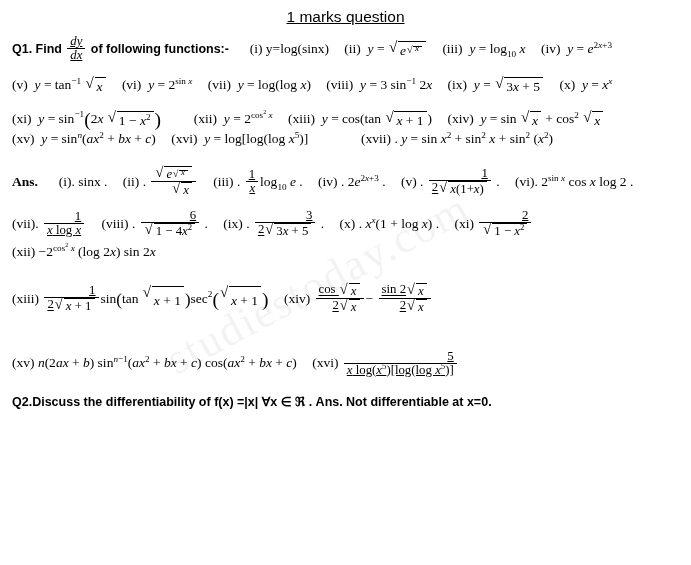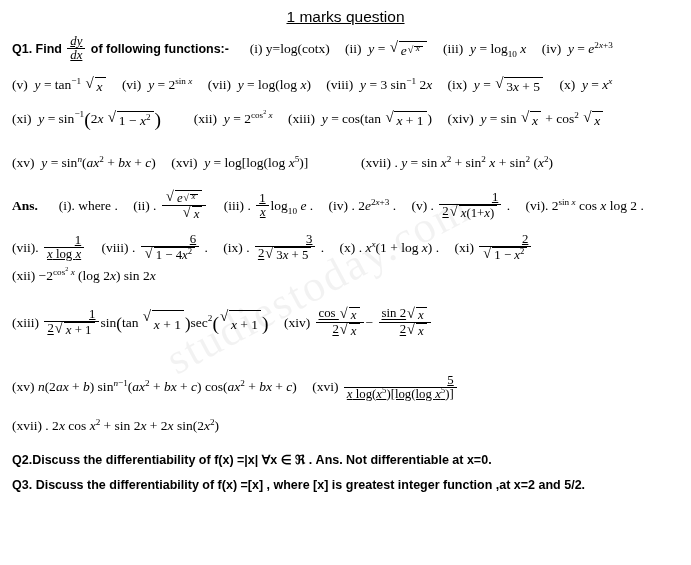--- a/index.html
+++ b/index.html
@@ -125,42 +125,42 @@
 
   <div class="qline" style="margin-bottom:14px;">
     <span class="bold-sans">Q1.</span>
     <span class="bold-sans">Find</span>
     <span class="frac">
       <span class="num it">dy</span>
       <span class="den it">dx</span>
     </span>
     <span class="bold-sans">of following functions:-</span>
     <span class="gap"></span>
-    <span class="item">(i) y=log(cotx)</span>
+    <span class="item">(i) y=log(sinx)</span>
     <span class="item">(ii)&nbsp;&nbsp;<i>y</i> =
       <span class="sqrt"><span class="rad">√</span><span class="bar"><i>e</i><sup><span class="sqrt" style="padding-left:6px;"><span class="rad">√</span><span class="bar"><i>x</i></span></span></sup></span></span>
     </span>
     <span class="item">(iii)&nbsp;&nbsp;<i>y</i> = log<sub>10</sub> <i>x</i></span>
     <span class="item">(iv)&nbsp;&nbsp;<i>y</i> = <i>e</i><sup>2<i>x</i>+3</sup></span>
   </div>
 
   <div class="qline" style="margin-bottom:14px;">
     <span class="item">(v)&nbsp;&nbsp;<i>y</i> = tan<sup>−1</sup>
       <span class="sqrt"><span class="rad">√</span><span class="bar"><i>x</i></span></span>
     </span>
     <span class="item">(vi)&nbsp;&nbsp;<i>y</i> = 2<sup>sin <i>x</i></sup></span>
     <span class="item">(vii)&nbsp;&nbsp;<i>y</i> = log(log <i>x</i>)</span>
     <span class="item">(viii)&nbsp;&nbsp;<i>y</i> = 3 sin<sup>−1</sup> 2<i>x</i></span>
     <span class="item">(ix)&nbsp;&nbsp;<i>y</i> =
       <span class="sqrt"><span class="rad">√</span><span class="bar">3<i>x</i> + 5</span></span>
     </span>
     <span class="item">(x)&nbsp;&nbsp;<i>y</i> = <i>x</i><sup><i>x</i></sup></span>
   </div>
 
-  <div class="qline" style="margin-bottom:24px;">
+  <div class="qline" style="margin-bottom:0;">
     <span class="item">(xi)&nbsp;&nbsp;<i>y</i> = sin<sup>−1</sup><span class="big-paren">(</span>2<i>x</i>
       <span class="sqrt"><span class="rad">√</span><span class="bar">1 − <i>x</i><sup>2</sup></span></span><span class="big-paren">)</span>
     </span>
     <span class="gap"></span>
     <span class="item">(xii)&nbsp;&nbsp;<i>y</i> = 2<sup>cos<sup>2</sup> <i>x</i></sup></span>
     <span class="item">(xiii)&nbsp;&nbsp;<i>y</i> = cos(tan
       <span class="sqrt"><span class="rad">√</span><span class="bar"><i>x</i> + 1</span></span>)
     </span>
     <span class="item">(xiv)&nbsp;&nbsp;<i>y</i> = sin
       <span class="sqrt"><span class="rad">√</span><span class="bar"><i>x</i></span></span> + cos<sup>2</sup>
@@ -171,21 +171,21 @@
   <div class="qline" style="margin-bottom:20px;">
     <span class="item">(xv)&nbsp;&nbsp;<i>y</i> = sin<sup><i>n</i></sup>(<i>ax</i><sup>2</sup> + <i>bx</i> + <i>c</i>)</span>
     <span class="item">(xvi)&nbsp;&nbsp;<i>y</i> = log[log(log <i>x</i><sup>5</sup>)]</span>
     <span class="gap-lg"></span>
     <span class="item">(xvii) . <i>y</i> = sin <i>x</i><sup>2</sup> + sin<sup>2</sup> <i>x</i> + sin<sup>2</sup> (<i>x</i><sup>2</sup>)</span>
   </div>
 
   <div class="ansline tall" style="margin-bottom:12px;">
     <span class="bold-serif">Ans.</span>
     <span class="gap"></span>
-    <span class="item">(i). where .</span>
+    <span class="item">(i). sinx .</span>
     <span class="item">(ii) .
       <span class="frac">
         <span class="num"><span class="sqrt"><span class="rad">√</span><span class="bar"><i>e</i><sup><span class="sqrt" style="padding-left:6px;"><span class="rad">√</span><span class="bar"><i>x</i></span></span></sup></span></span></span>
         <span class="den"><span class="sqrt"><span class="rad">√</span><span class="bar"><i>x</i></span></span></span>
       </span>
     </span>
     <span class="item">(iii) .
       <span class="frac"><span class="num">1</span><span class="den"><i>x</i></span></span>log<sub>10</sub> <i>e</i> .
     </span>
     <span class="item">(iv) . 2<i>e</i><sup>2<i>x</i>+3</sup> .</span>
@@ -223,28 +223,22 @@
     </span>
   </div>
 
   <div class="ansline tall" style="margin-bottom:16px;">
     <span class="item">(xv) <i>n</i>(2<i>ax</i> + <i>b</i>) sin<sup><i>n</i>−1</sup>(<i>ax</i><sup>2</sup> + <i>bx</i> + <i>c</i>) cos(<i>ax</i><sup>2</sup> + <i>bx</i> + <i>c</i>)</span>
     <span class="item">(xvi)
       <span class="frac"><span class="num">5</span><span class="den"><i>x</i> log(<i>x</i><sup>5</sup>)[log(log <i>x</i><sup>5</sup>)]</span></span>
     </span>
   </div>
 
-  <div class="ansline" style="margin-bottom:18px;">
-    <span class="item">(xvii) . 2<i>x</i> cos <i>x</i><sup>2</sup> + sin 2<i>x</i> + 2<i>x</i> sin(2<i>x</i><sup>2</sup>)</span>
-  </div>
 
   <div class="qline" style="margin-bottom:9px;">
     <span class="bold-sans">Q2.</span><span class="bold-sans">Discuss the differentiability of f(x) =|x| ∀x ∈ ℜ .</span>
     <span class="bold-sans">Ans.</span>
     <span class="bold-sans">Not differentiable at x=0.</span>
   </div>
 
-  <div class="qline" style="margin-bottom:16px;">
-    <span class="bold-sans">Q3.</span><span class="bold-sans"> Discuss the differentiability of f(x) =[x] , where [x] is greatest integer function ,at x=2 and 5/2.</span>
-  </div>
 
 
 </div>
 
 </body></html>

